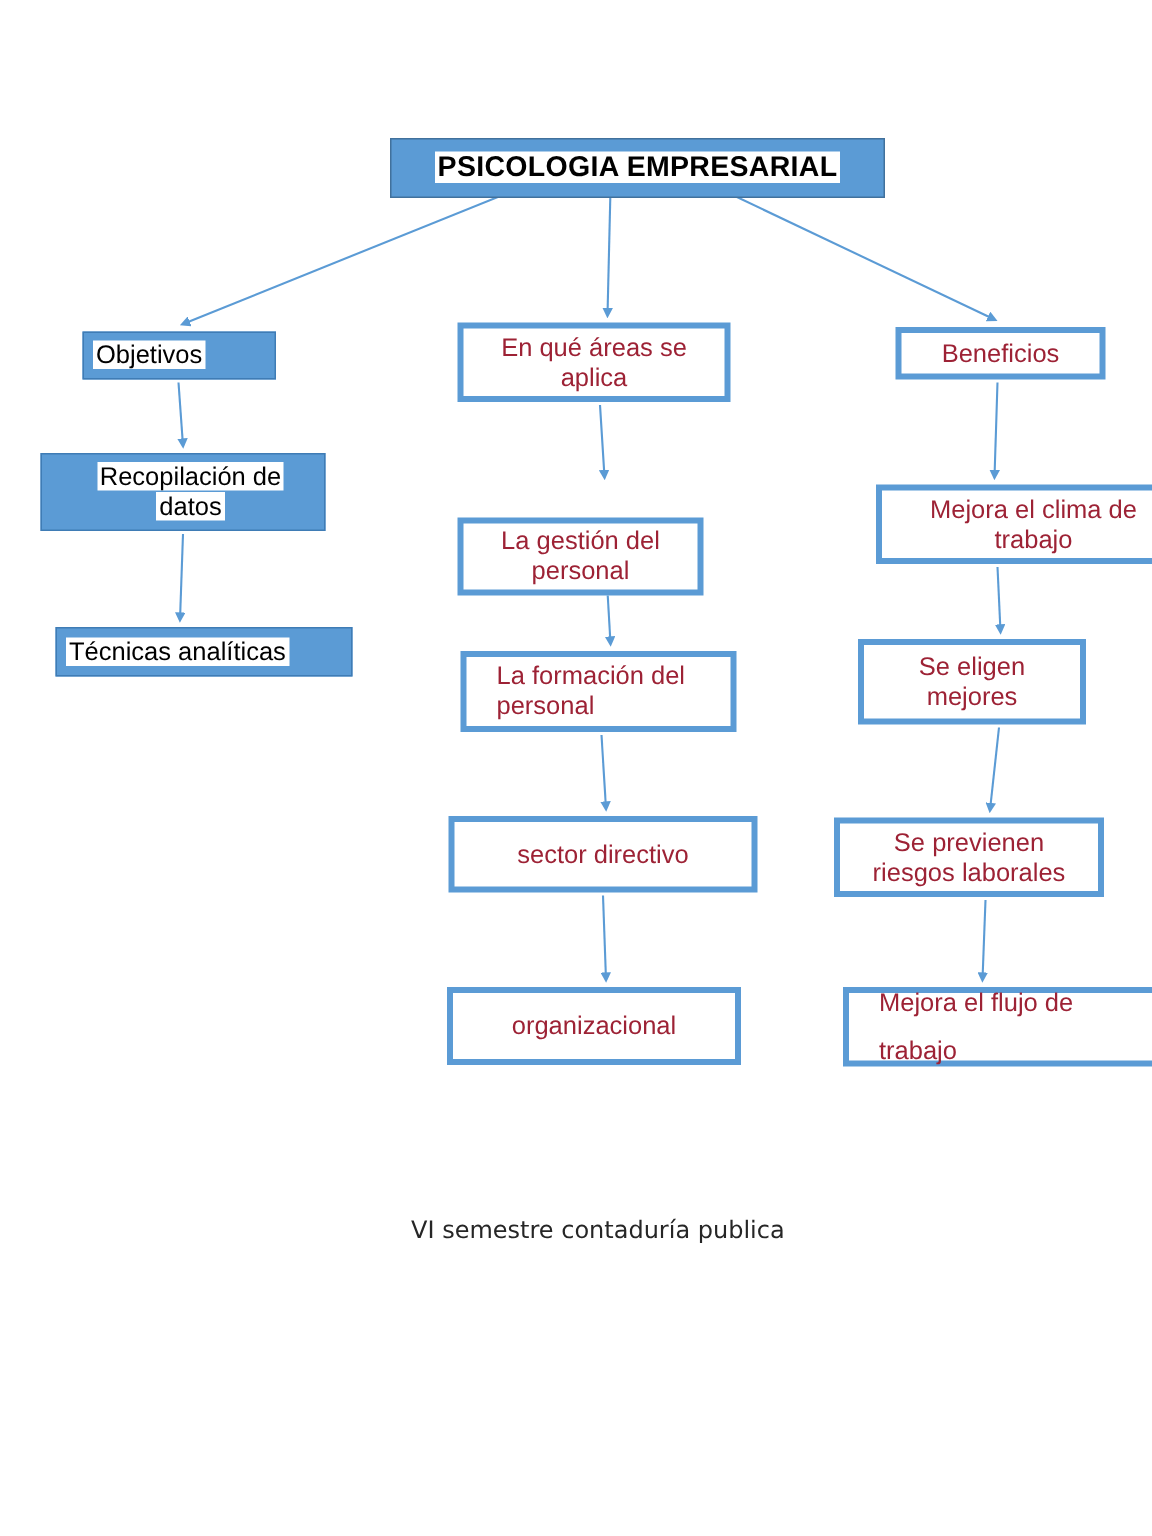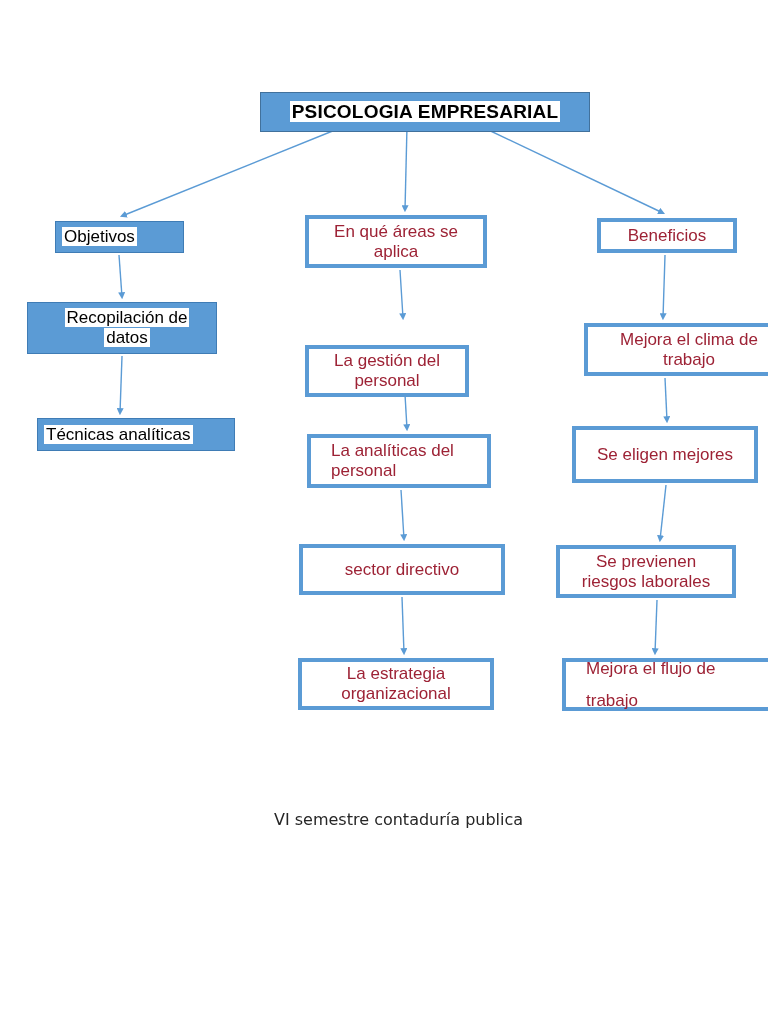--- a/index.html
+++ b/index.html
@@ -141,38 +141,37 @@
       </div>
       <div class="node node-outlined align-center" style="left: 305px; top: 215px; width: 182px; height: 53px;">
         <div class="line"><span>En qué áreas se</span></div>
         <div class="line"><span>aplica</span></div>
       </div>
       <div class="node node-outlined align-center" style="left: 305px; top: 323px; width: 164px; height: 52px; margin-top: 22px;">
         <div class="line"><span>La gestión del</span></div>
         <div class="line"><span>personal</span></div>
       </div>
       <div class="node node-outlined align-left" style="left: 307px; top: 434px; width: 184px; height: 54px;">
-        <div class="line"><span>La analíticas del</span></div>
+        <div class="line"><span>La formación del</span></div>
         <div class="line"><span>personal</span></div>
       </div>
       <div class="node node-outlined align-center" style="left: 299px; top: 544px; width: 206px; height: 51px;">
         <div class="line"><span>sector directivo</span></div>
       </div>
       <div class="node node-outlined align-center" style="left: 298px; top: 658px; width: 196px; height: 52px;">
-        <div class="line"><span>La estrategia</span></div>
         <div class="line"><span>organizacional</span></div>
       </div>
       <div class="node node-outlined align-center" style="left: 597px; top: 218px; width: 140px; height: 35px;">
         <div class="line"><span>Beneficios</span></div>
       </div>
       <div class="node node-outlined align-center" style="left: 584px; top: 323px; width: 210px; height: 53px;">
         <div class="line"><span>Mejora el clima de</span></div>
         <div class="line"><span>trabajo</span></div>
       </div>
-      <div class="node node-outlined align-center" style="left: 572px; top: 426px; width: 186px; height: 57px;">
+      <div class="node node-outlined align-center" style="left: 572px; top: 426px; width: 152px; height: 57px;">
         <div class="line"><span>Se eligen mejores</span></div>
       </div>
       <div class="node node-outlined align-center" style="left: 556px; top: 545px; width: 180px; height: 53px;">
         <div class="line"><span>Se previenen</span></div>
         <div class="line"><span>riesgos laborales</span></div>
       </div>
       <div class="node node-outlined align-left" style="left: 562px; top: 658px; width: 224px; height: 53px; gap: 12px;">
         <div class="line"><span>Mejora el flujo de</span></div>
         <div class="line"><span>trabajo</span></div>
       </div>

